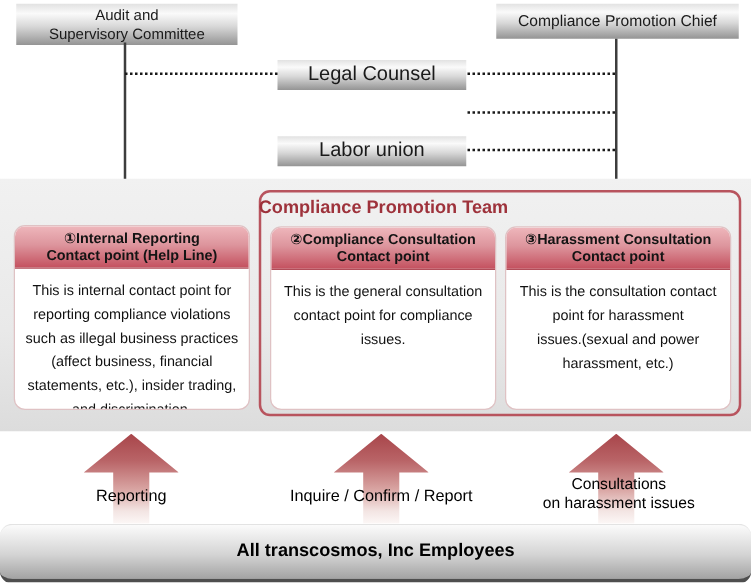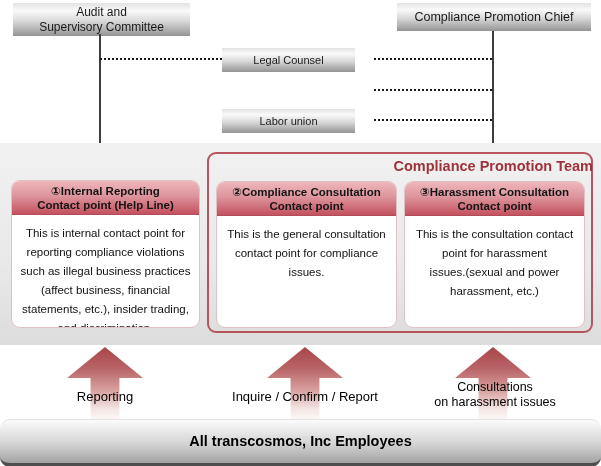--- a/index.html
+++ b/index.html
@@ -8,38 +8,38 @@
     font-family:"Liberation Sans","DejaVu Sans",sans-serif;background:#fff;
   }
   
   .gbox{
     position:absolute;
     background:linear-gradient(180deg,#e2e2e2 0%,#fafafa 24%,#d8d8d8 55%,#949494 100%);
     text-align:center;color:#1a1a1a;white-space:pre-line;
   }
   .audit{left:13px;top:3px;width:177px;height:31px;font-size:12px;line-height:14.5px;padding-top:2px;}
   .chief{left:397px;top:3px;width:194px;height:28px;font-size:12.5px;line-height:28px;}
-  .advisor{left:222px;width:133px;height:24px;font-size:11px;line-height:24px;}
+  .advisor{left:222px;width:151px;height:24px;font-size:16px;line-height:24px;}
   .adv0{top:48px;} .adv1{top:79px;} .adv2{top:109px;}
   
   .vline{position:absolute;width:2px;background:#3d3d3d;}
   .v-audit{left:99px;top:34px;height:147px;}
   .v-chief{left:492px;top:31px;height:121px;}
   .dotline{position:absolute;height:0;border-top:2px dotted #1a1a1a;}
   .d-left{left:100px;top:58px;width:122px;}
   .d-r0{left:374px;top:58px;width:118px;}
   .d-r1{left:374px;top:89px;width:118px;}
   .d-r2{left:374px;top:119px;width:118px;}
   
   .band{position:absolute;left:0;top:143px;width:601px;height:202px;
     background:linear-gradient(180deg,#f1f1f1 0%,#e9e9e9 60%,#dcdcdc 100%);}
   
   .teambox{position:absolute;left:207px;top:152px;width:386px;height:181px;
     border:2px solid #b8545e;border-radius:9px;box-sizing:border-box;}
-  .teamtitle{position:absolute;left:207px;top:158px;width:386px;text-align:right;
+  .teamtitle{position:absolute;left:207px;top:158px;width:386px;text-align:left;
     font-weight:bold;font-size:14.5px;color:#9e323b;}
   
   .card{position:absolute;background:#ffffff;border-radius:9px;overflow:hidden;
     border:1px solid #dfc2c4;box-sizing:border-box;}
   .card1{left:11px;top:180px;width:189px;height:148px;}
   .card2{left:216px;top:181px;width:181px;height:147px;}
   .card3{left:404px;top:181px;width:181px;height:147px;}
   .card-header{
     background:linear-gradient(180deg,#eeb6bb 0%,#dd959d 45%,#c4515f 100%);
     border-bottom:1px solid #b14c58;

